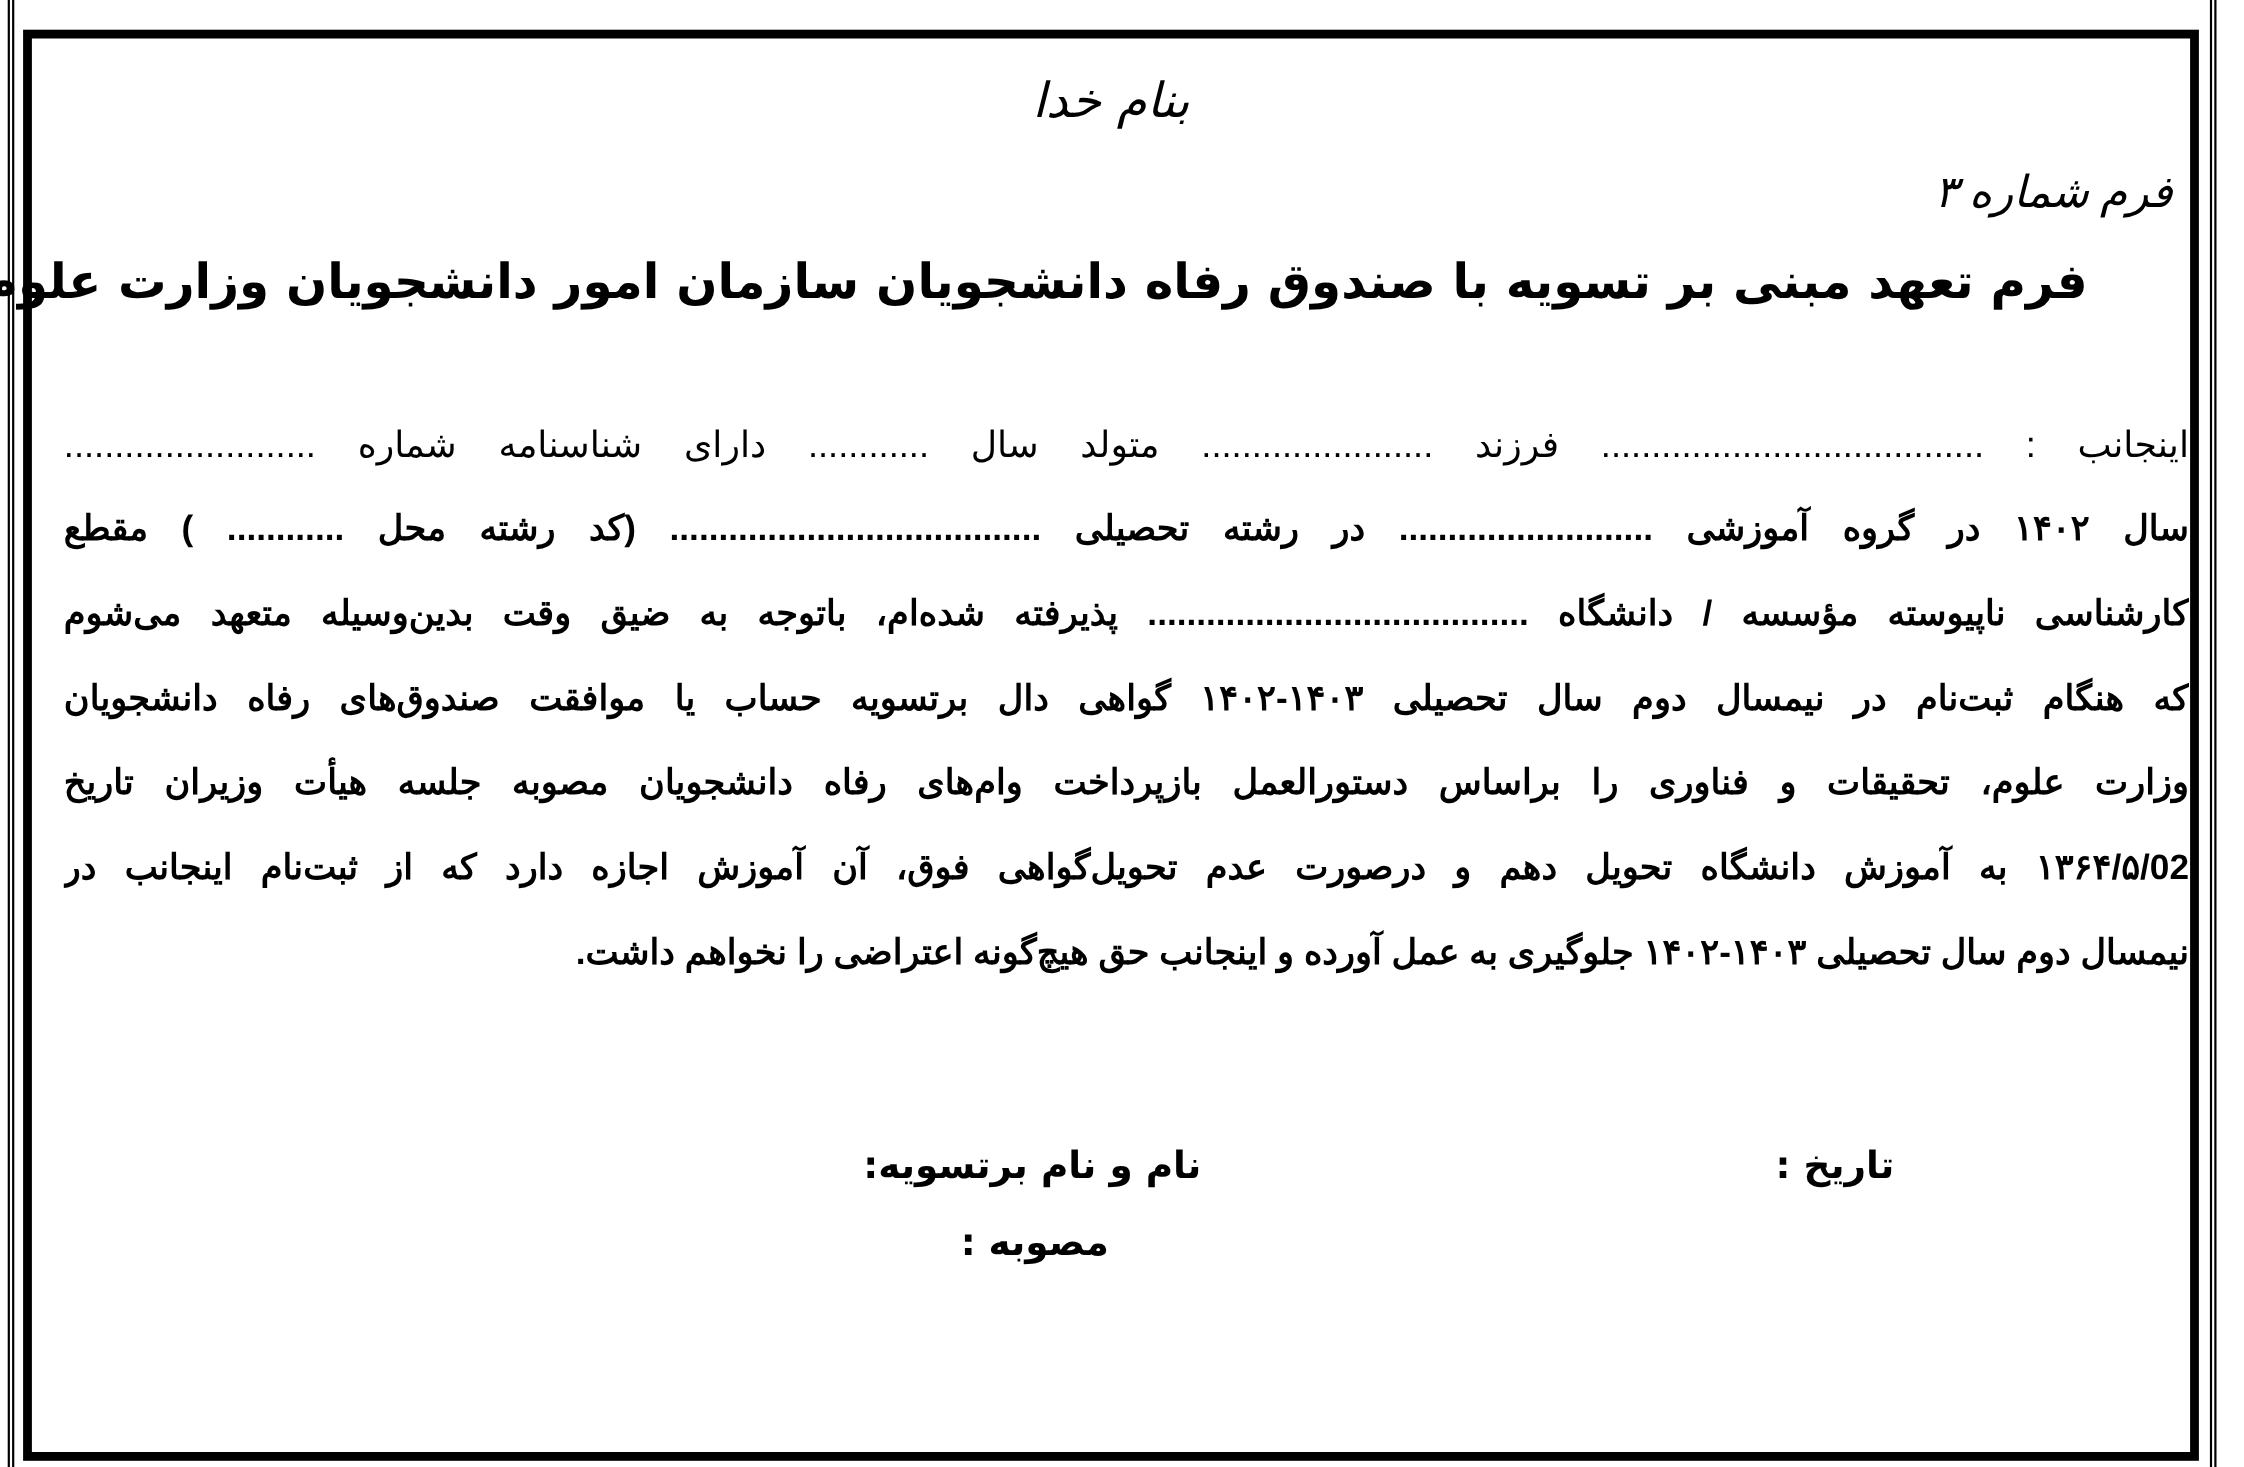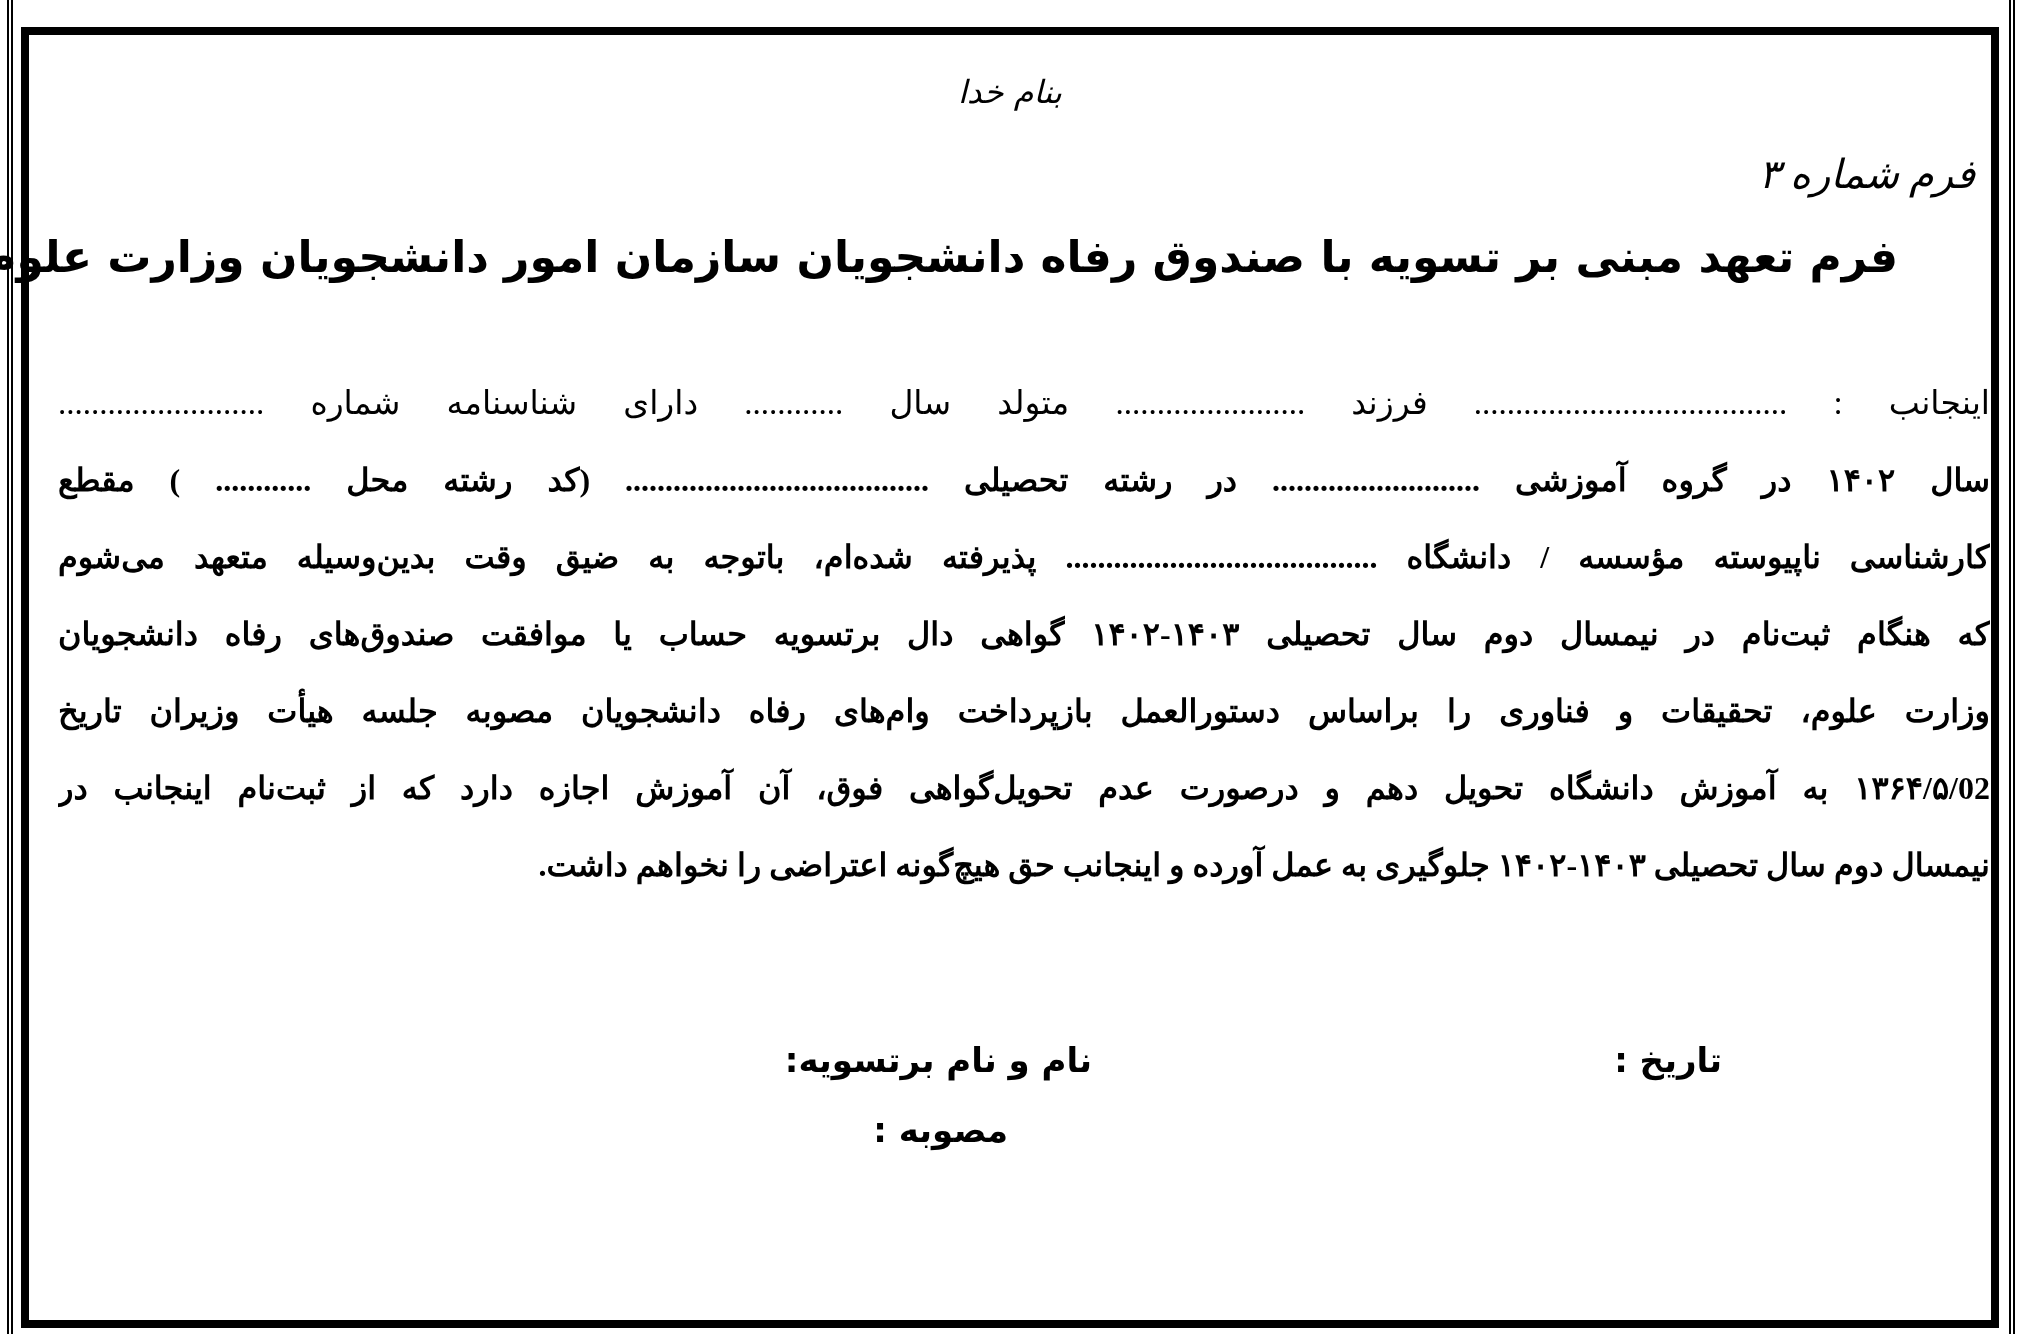--- a/index.html
+++ b/index.html
@@ -35,21 +35,21 @@
       white-space: nowrap;
       direction: rtl;
     }
     .basmala {
       left: 930px;
       top: 52px;
       width: 160px;
       text-align: center;
       font-family: "DejaVu Serif", serif;
       font-style: italic;
-      font-size: 32px;
+      font-size: 44px;
       line-height: 80px;
     }
     .form-number {
       right: 65px;
       top: 140px;
       font-family: Liberation Serif, serif;
       font-style: italic;
       font-size: 40px;
       line-height: 70px;
     }
@@ -67,21 +67,21 @@
     .body-text {
       position: absolute;
       left: 58px;
       top: 365px;
       width: 1932px;
       direction: rtl;
     }
     .body-line {
       height: 77px;
       line-height: 77px;
-      font-family: Liberation Serif, serif;
+      font-family: Liberation Sans, sans-serif;
       font-size: 33px;
       white-space: nowrap;
       overflow: hidden;
       text-align: justify;
       text-align-last: justify;
     }
     .body-line.last {
       text-align-last: right;
     }
     .body-line.bold {

